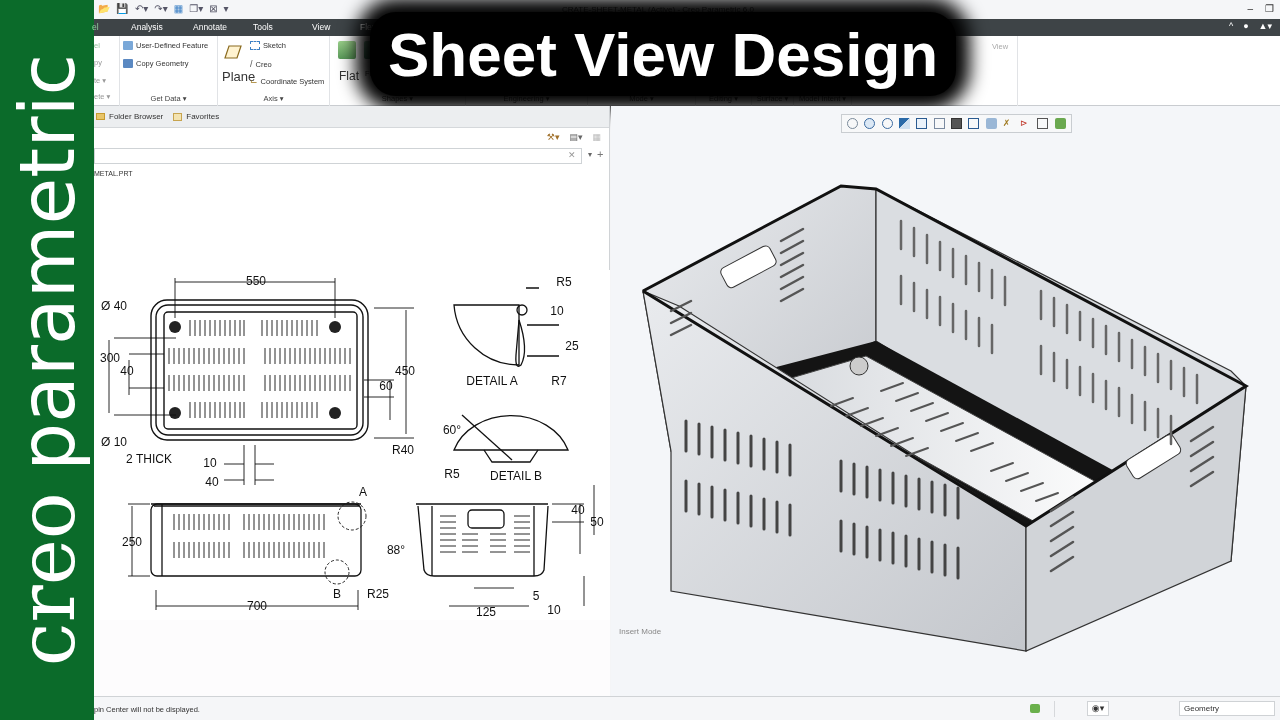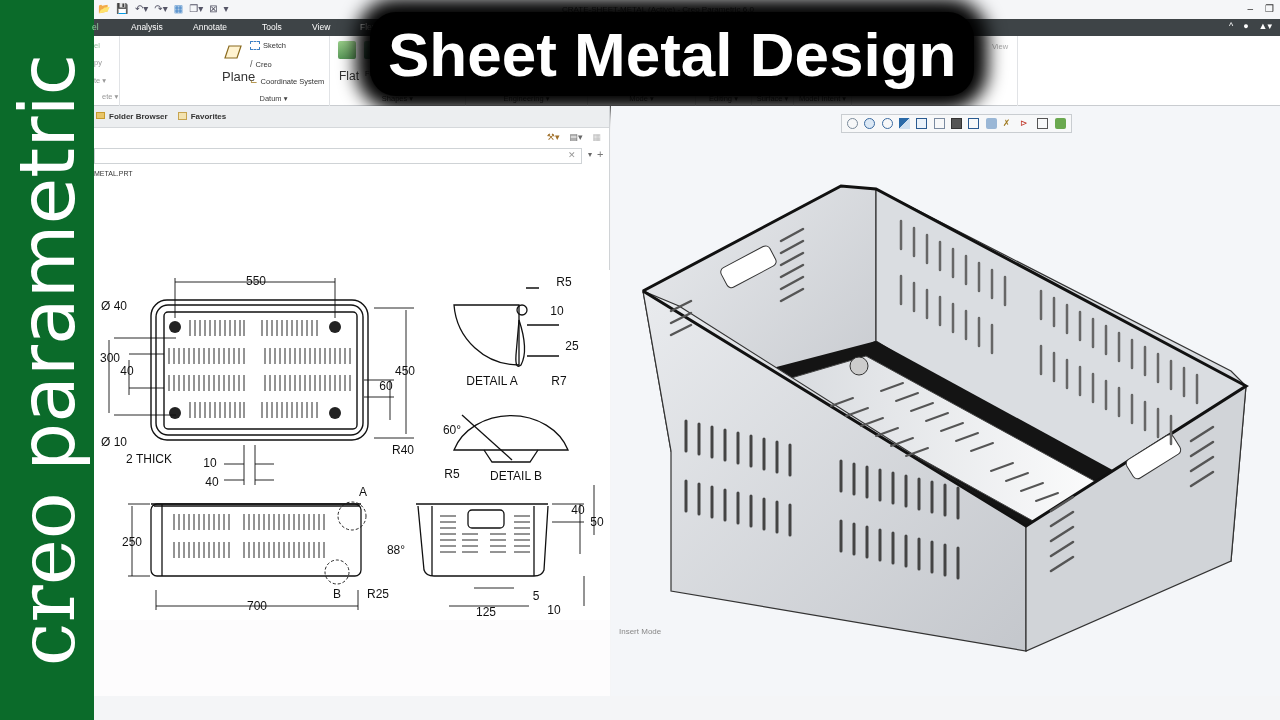--- a/index.html
+++ b/index.html
@@ -33,21 +33,21 @@
   .ico { display: inline-block; width: 10px; height: 9px; border-radius: 1px; }
   .big-ico { position: absolute; width: 18px; height: 18px; }
 
   
   .headline { position: absolute; left: 370px; top: 12px; padding: 0 18px; height: 84px; display: flex; align-items: center; background: #000; border-radius: 26px; box-shadow: 0 0 18px 14px #000; }
   .headline span { color: #fff; font-family: "Liberation Sans", sans-serif; font-weight: bold; font-size: 62px; letter-spacing: 0px; }
 
   
   .panel { position: absolute; left: 94px; top: 106px; width: 516px; height: 590px; background: #fff; border-right: 1px solid #d0d3d6; }
   .panel-tabs { height: 22px; background: #eceef0; border-bottom: 1px solid #d5d8db; display: flex; align-items: center; gap: 10px; padding-left: 2px; font-size: 8px; color: #333; }
-  .panel-tabs .ptab { display: flex; align-items: flex-start; gap: 4px; font-weight: bold; }
+  .panel-tabs .ptab { display: flex; align-items: center; gap: 4px; }
   .folder-ico { width: 9px; height: 7px; background: #e8c56a; border: 1px solid #c79b2f; display: inline-block; }
   .fav-ico { width: 9px; height: 8px; background: #f3e3b0; border: 1px solid #c7a44f; display: inline-block; }
   .panel-toolbar { height: 20px; position: relative; }
   .panel-toolbar .tools { position: absolute; right: 8px; top: 4px; display: flex; gap: 10px; font-size: 9px; color: #666; }
   .search-row { height: 16px; position: relative; }
   .search-input { position: absolute; left: 0; top: 0; width: 488px; height: 16px; border: 1px solid #cfd3d6; background: #fff; }
   .search-clear { position: absolute; left: 474px; top: 2px; font-size: 9px; color: #999; }
   .search-drop { position: absolute; left: 494px; top: 2px; font-size: 8px; color: #666; }
   .search-add { position: absolute; left: 503px; top: 0; font-size: 11px; color: #777; }
   .tree-root { position: absolute; left: 0; top: 64px; font-size: 7px; color: #333; }
@@ -97,58 +97,69 @@
     <div class="win-ctrls">
       <span>–</span>
       <span>❐</span>
     </div>
   </div>
 
   <div class="tabstrip">
     <span class="tab" style="left:-2px;color:#8fd19e">el</span>
     <span class="tab" style="left:37px">Analysis</span>
     <span class="tab" style="left:99px">Annotate</span>
-    <span class="tab" style="left:168px">Tools</span>
+    <span class="tab" style="left:159px">Tools</span>
     <span class="tab" style="left:218px">View</span>
     <span class="tab" style="left:266px">Flexible Modeling</span>
     <span class="tab dim" style="left:366px">Applications</span>
     <div class="tab-right">
       <span>^</span>
       <span>●</span>
       <span>▲▾</span>
     </div>
   </div>
 
   <div class="ribbon">
     <div class="rgroup" style="left:0;width:26px;">
       <div class="ritem" style="left:0;top:5px;color:#8fbf9a">el</div>
       <div class="ritem" style="left:0;top:22px;color:#999">py</div>
       <div class="ritem" style="left:0;top:40px;color:#999">te ▾</div>
-      <div class="ritem" style="left:8px;top:56px;color:#999">ete ▾</div>
+      <div class="ritem" style="left:0;top:56px;color:#999">ete ▾</div>
+    </div>
+    <div class="rgroup" style="left:26px;width:98px;">
+      <div class="ritem" style="left:3px;top:5px">
+        <span class="ico" style="background:#7aa8d8"></span>
+        <span>User-Defined Feature</span>
+      </div>
+      <div class="ritem" style="left:3px;top:23px">
+        <span class="ico" style="background:#5b89c2"></span>
+        <span>Copy Geometry</span>
+      </div>
+      <div class="rlabel">Get Data ▾</div>
     </div>
     <div class="rgroup" style="left:124px;width:112px;">
       <div style="position:absolute;left:4px;top:5px;width:24px;height:40px;">
         <svg class="big-ico" style="left:2px;top:2px" viewBox="0 0 18 18">
             <polygon points="5,3 17,3 13,15 1,15" fill="#fff3d0" stroke="#8a6a1e" stroke-width="1.2"></polygon>
           </svg>
         <span style="position:absolute;left:0;top:28px;font-size:13px;color:#333">Plane</span>
       </div>
       <div class="ritem" style="left:32px;top:5px">
         <span class="ico" style="border:1px dashed #3a7fc4"></span>
         <span>Sketch</span>
       </div>
       <div class="ritem" style="left:32px;top:23px">
         <span style="font-size:9px;color:#555">/</span>
         <span>Creo</span>
       </div>
       <div class="ritem" style="left:32px;top:40px">
         <span style="font-size:9px;color:#a07a20">⌙</span>
         <span>Coordinate System</span>
       </div>
-      <div class="rlabel">Datum ▾</div>
+      <div class="rlabel">Axis ▾</div>
     </div>
     <div class="rgroup" style="left:236px;width:136px;">
       <div style="position:absolute;left:8px;top:5px;width:20px;height:40px;">
         <span class="big-ico" style="left:0;top:0;background:linear-gradient(#9ad08a,#5a9a5a);border-radius:2px"></span>
         <span style="position:absolute;left:1px;top:28px;font-size:12px;color:#333">Flat</span>
       </div>
       <div style="position:absolute;left:34px;top:5px;width:20px;height:40px;">
         <span class="big-ico" style="left:0;top:0;background:linear-gradient(#8ac0a0,#4a8a6a);border-radius:2px"></span>
         <span style="position:absolute;left:1px;top:28px;font-size:7.5px;color:#333">Fla</span>
       </div>
@@ -168,21 +179,21 @@
     </div>
     <div class="rgroup" style="left:700px;width:58px;">
       <div class="rlabel">Model Intent ▾</div>
     </div>
     <div class="rgroup" style="left:758px;width:166px;">
       <div class="ritem" style="left:140px;top:6px;color:#aaa">View</div>
     </div>
   </div>
 
   <div class="headline">
-    <span>Sheet Metal Design</span>
+    <span>Sheet View Design</span>
   </div>
 
   <div class="panel">
     <div class="panel-tabs">
       <div class="ptab">
         <span class="folder-ico"></span>
         <span>Folder Browser</span>
       </div>
       <div class="ptab">
         <span class="fav-ico"></span>
@@ -387,14 +398,21 @@
       <g stroke="#555" stroke-width="2" stroke-linecap="round">
         <path d="M250 210 l22 -8 M265 220 l22 -8 M280 230 l22 -8 M295 240 l22 -8 M310 250 l22 -8 M325 260 l22 -8 M340 270 l22 -8"></path>
         <path d="M200 225 l22 -8 M215 235 l22 -8 M230 245 l22 -8 M245 255 l22 -8 M260 265 l22 -8 M275 275 l22 -8"></path>
         <path d="M360 290 l22 -8 M375 300 l22 -8 M390 310 l22 -8 M405 320 l22 -8"></path>
       </g>
     </svg>
 
     <div class="insert-mode">Insert Mode</div>
   </div>
 
+  <div class="statusbar">
+    <div class="status-msg">pin Center will not be displayed.</div>
+    <span class="status-ico1"></span>
+    <span class="status-sep"></span>
+    <div class="status-bino"><span>◉▾</span></div>
+    <div class="status-filter">Geometry</div>
+  </div>
 
 </div>
 
 </body></html>

